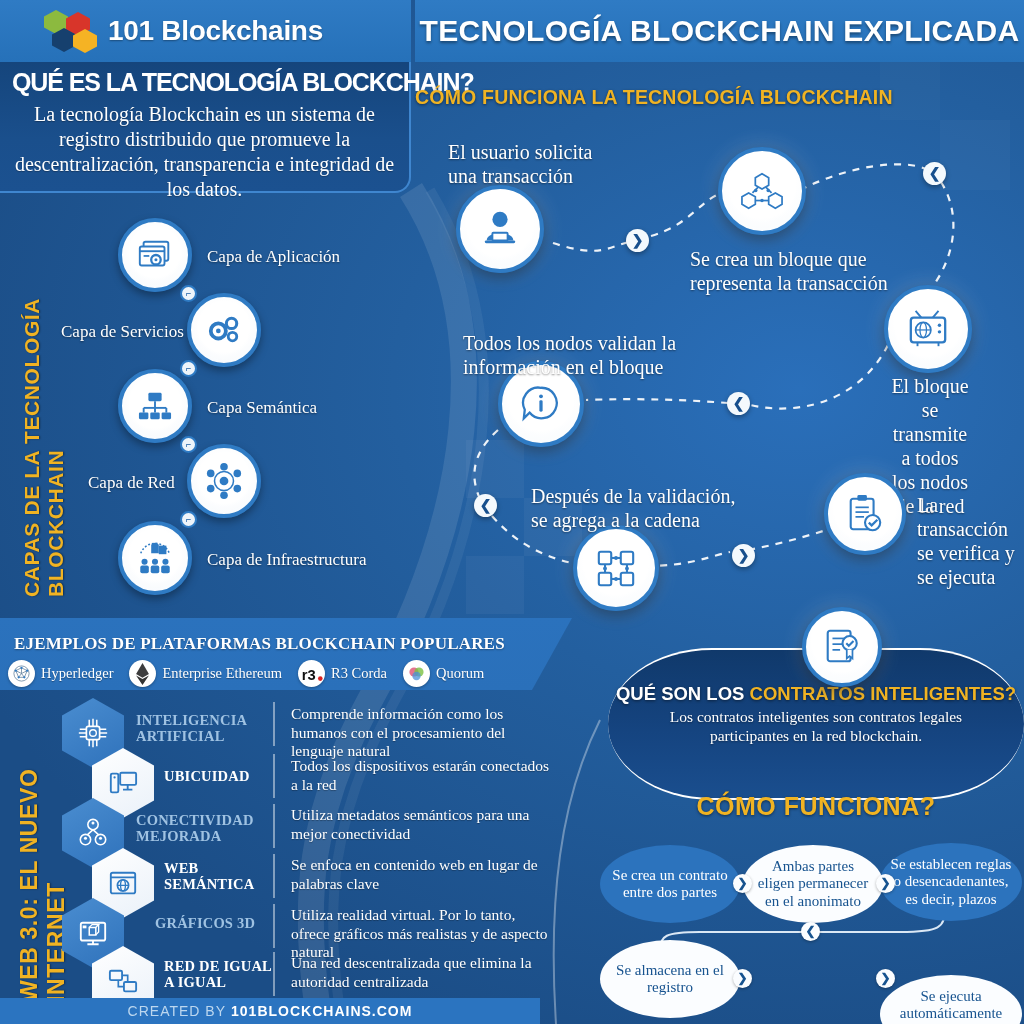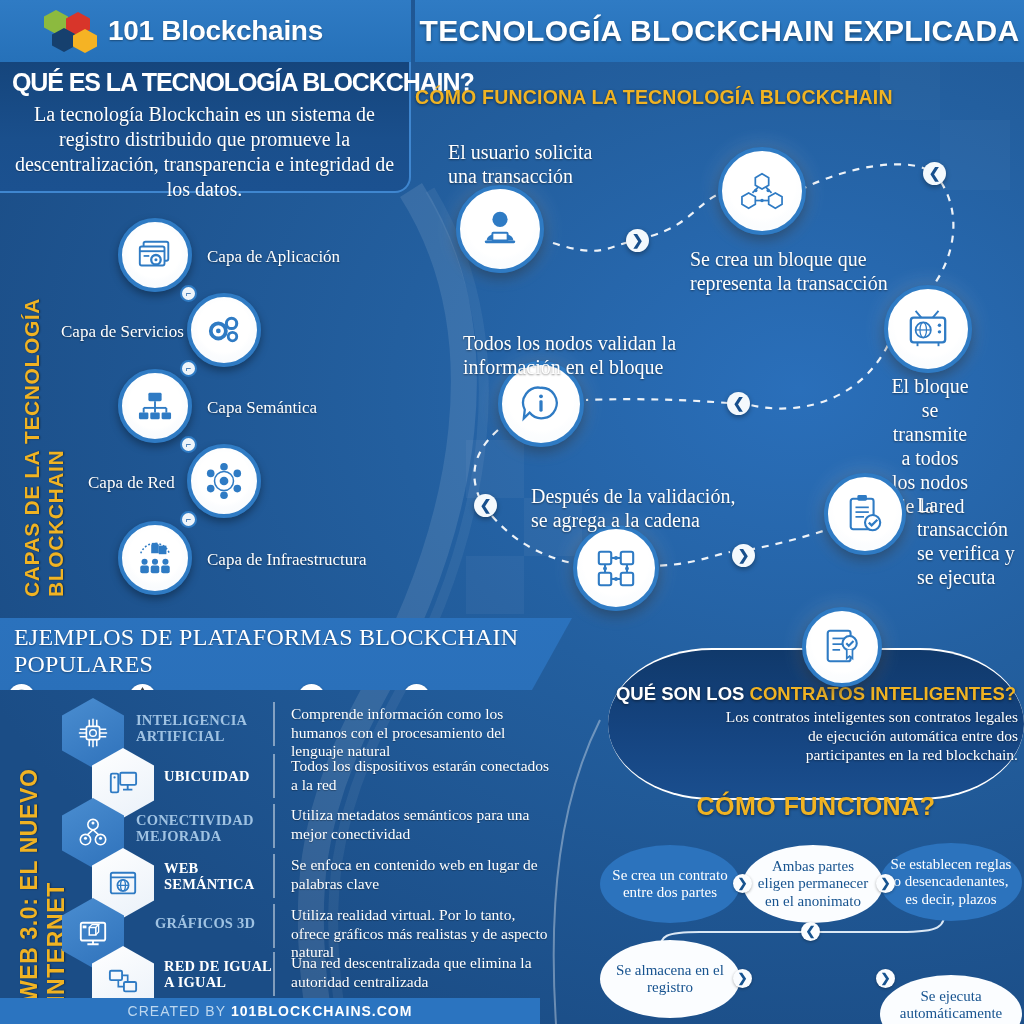--- a/index.html
+++ b/index.html
@@ -92,22 +92,22 @@
     display:flex; align-items:center; justify-content:center; font-size:10px; font-weight:bold;
   }
 
   
   .platforms {
     position:absolute; left:0; top:618px; width:572px; height:72px;
     background: linear-gradient(180deg,#2b72bd 0%,#2a70ba 100%);
     clip-path: polygon(0 0, 100% 0, 93% 100%, 0 100%);
   }
   .platforms h3 {
-    font-family:"Liberation Serif", serif; font-weight:normal; font-size:24px; color:#fff;
-    padding:6px 0 0 14px; letter-spacing:.2px; text-shadow:0 1px 2px rgba(0,0,0,.35);
+    font-family:"Liberation Serif", serif; font-weight:bold; font-size:17px; color:#fff;
+    padding:16px 0 0 14px; letter-spacing:.2px; text-shadow:0 1px 2px rgba(0,0,0,.35);
   }
   .plat-row { display:flex; align-items:center; gap:6px; padding:6px 0 0 8px; }
   .plat { display:flex; align-items:center; gap:6px; margin-right:10px; }
   .plat-ic {
     width:27px; height:27px; border-radius:50%; background:#fff;
     display:flex; align-items:center; justify-content:center; flex:none;
     box-shadow:0 1px 3px rgba(0,0,0,.3);
   }
   .plat span { color:#fff; font-size:14.5px; white-space:nowrap; text-shadow:0 1px 1px rgba(0,0,0,.35); }
 
@@ -171,21 +171,21 @@
   .lens {
     position:absolute; left:608px; top:648px; width:416px; height:152px;
     background: linear-gradient(180deg,#10396b 0%, #154480 55%, #1a4e8e 100%);
     border-top:2.5px solid #ffffff; border-bottom:2.5px solid #ffffff;
     border-radius: 50% / 100%;
     overflow:hidden;
   }
   #sc-title { left:608px; top:683px; width:416px; text-align:center; font-size:18.5px; }
   #sc-title .w { color:#ffffff; }
   #sc-body {
-    position:absolute; left:614px; top:708px; width:404px; text-align:right;
+    position:absolute; left:614px; top:708px; width:404px; text-align:center;
     color:#fff; font-size:15.5px; line-height:1.22; text-shadow:0 1px 2px rgba(0,0,0,.4);
   }
   #how-title {
     left:608px; top:792px; width:416px; text-align:center; font-size:25px; letter-spacing:.5px;
   }
 
   .oval {
     position:absolute; width:140px; height:78px; border-radius:50%;
     display:flex; align-items:center; justify-content:center; text-align:center;
     font-size:15px; line-height:1.14; padding:0 9px;
@@ -629,21 +629,20 @@
         <path d="M25.5 17 l2.6 2.6 5 -5" fill="none" stroke="#2f7bc4" stroke-width="2.2"></path>
         <path d="M26 24 l0 9 3 -2.4 3 2.4 0 -9" fill="#fff" stroke="#2f7bc4" stroke-width="1.8"></path>
       </svg>
   </div>
 
   <div class="sec-title" id="sc-title">
     <span class="w">QUÉ SON LOS </span><span>CONTRATOS INTELIGENTES?</span>
   </div>
   <div id="sc-body">
     <div>Los contratos inteligentes son contratos legales</div>
-    <div>de ejecución automática entre dos</div>
     <div>participantes en la red blockchain.</div>
   </div>
   <div class="sec-title" id="how-title">CÓMO FUNCIONA?</div>
 
   <svg class="ov" viewBox="0 0 1024 1024">
     <path d="M945,907 C945,928 940,932 900,932 L700,932 C665,932 660,936 660,950" fill="none" stroke="#dbe8f5" stroke-width="2"></path>
   </svg>
 
   <div class="oval blue" style="left:600px;top:845px;">
     <span>Se crea un contrato entre dos partes</span>

